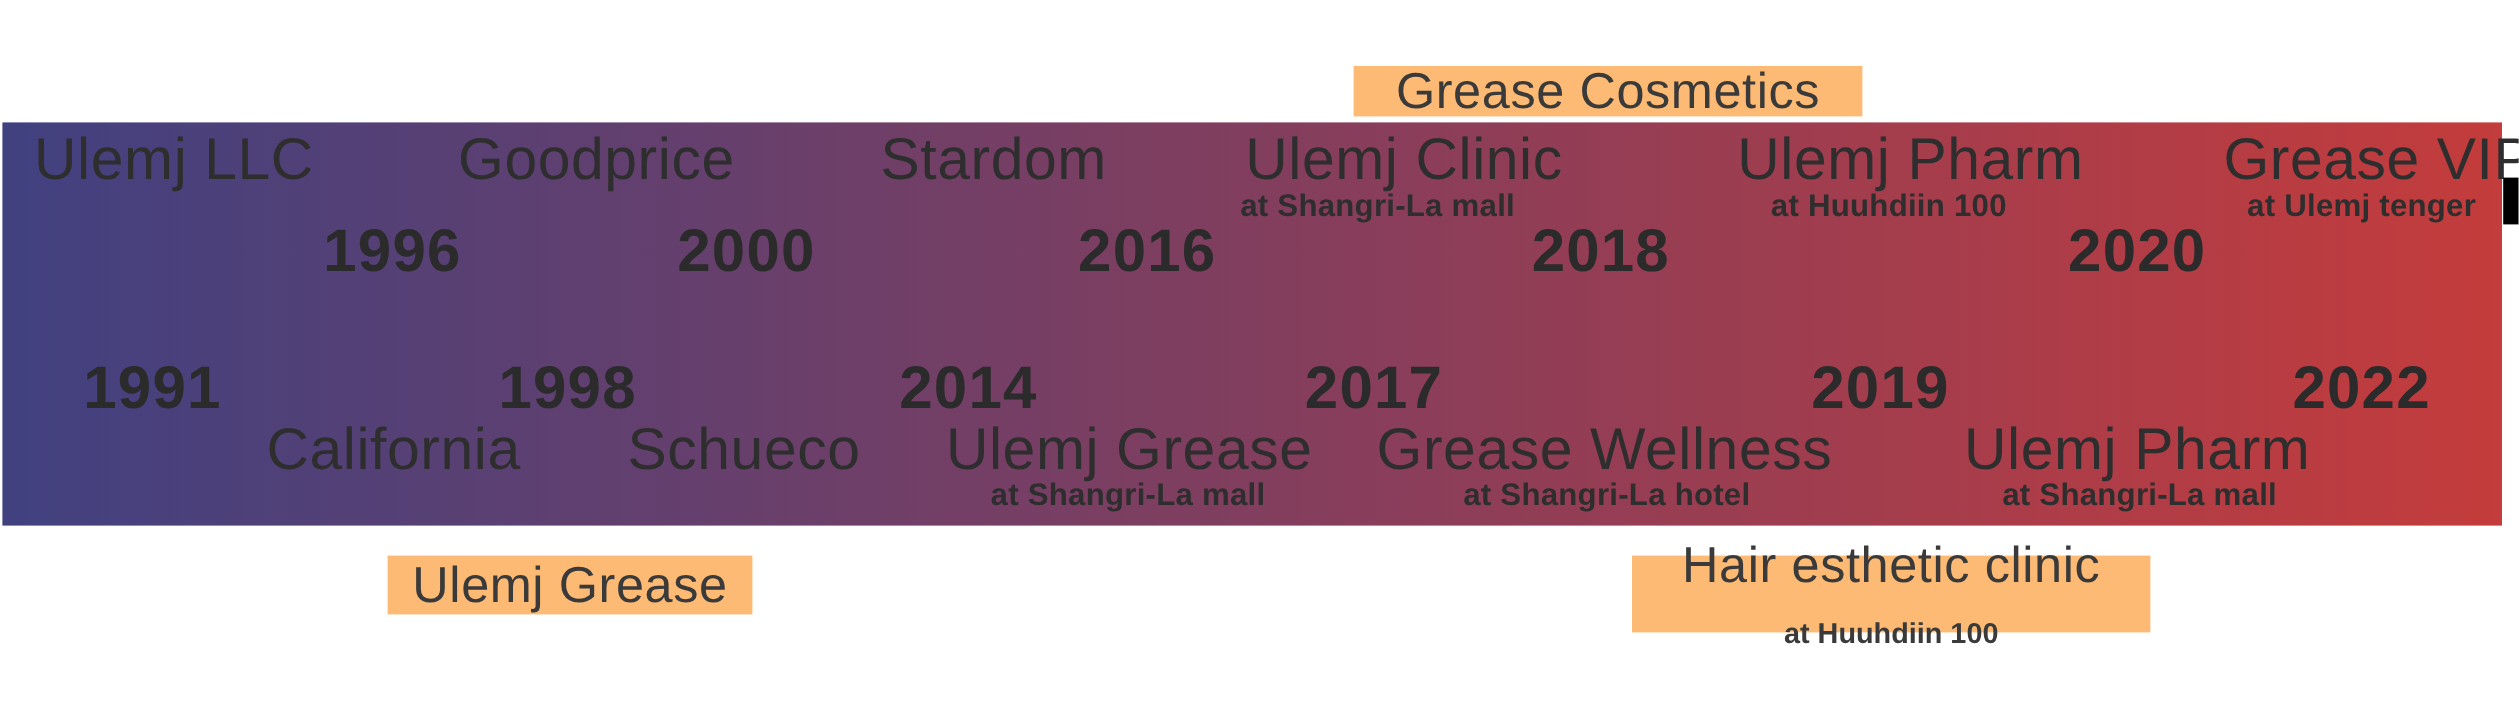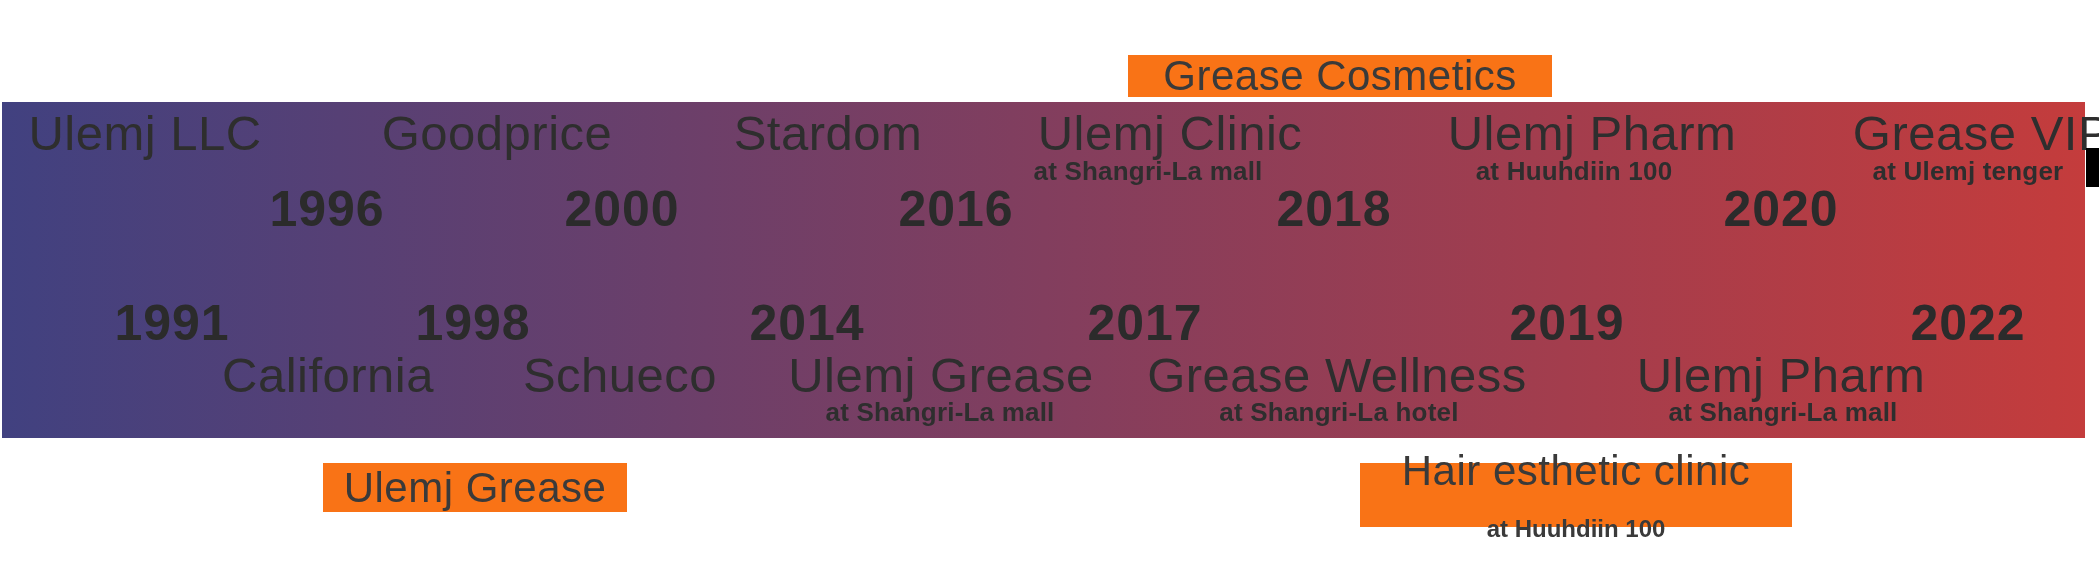--- a/index.html
+++ b/index.html
@@ -20,38 +20,38 @@
   .name.rowtop{top:109px;margin-left:19px;}
   .name.rowbottom{top:351px;}
   .note{font-size:26px;line-height:1;font-weight:600;letter-spacing:0.2px;}
   .note.rowtop{top:158px;}
   .note.rowbottom{top:399px;}
   .year{font-size:50px;line-height:1;font-weight:800;letter-spacing:1px;color:#2b2b2b;}
   .year.rowupper{top:184px;}
   .year.rowlower{top:298px;}
   .callout{
     position:absolute;transform:translateX(-50%);
-    background:#f97316;color:#3a3a3a;
+    background:#fdba74;color:#3a3a3a;
     display:flex;flex-direction:column;align-items:center;justify-content:center;
     white-space:nowrap;
   }
   .callout .main{font-size:42px;line-height:1;font-weight:400;letter-spacing:0.5px;}
   .callout .sub{font-size:24px;line-height:1;font-weight:600;margin-top:4px;}
   #clipped-box{
     position:absolute;left:2086px;top:148px;width:13px;height:39px;background:#000000;
   }
 </style>
 </head>
 <body>
 
 <div id="stage">
 
   <div id="band"></div>
 
-  <div class="txt year rowlower" style="left:127px;margin-left:45px;">1991</div>
+  <div class="txt year rowlower" style="left:127px;">1991</div>
   <div class="txt name rowtop" style="left:126px;">Ulemj LLC</div>
 
   <div class="txt year rowupper" style="left:327px;">1996</div>
   <div class="txt name rowbottom" style="left:328px;">California</div>
 
   <div class="txt year rowlower" style="left:473px;">1998</div>
   <div class="txt name rowtop" style="left:478px;">Goodprice</div>
 
   <div class="txt year rowupper" style="left:622px;">2000</div>
   <div class="txt name rowbottom" style="left:620px;">Schueco</div>

